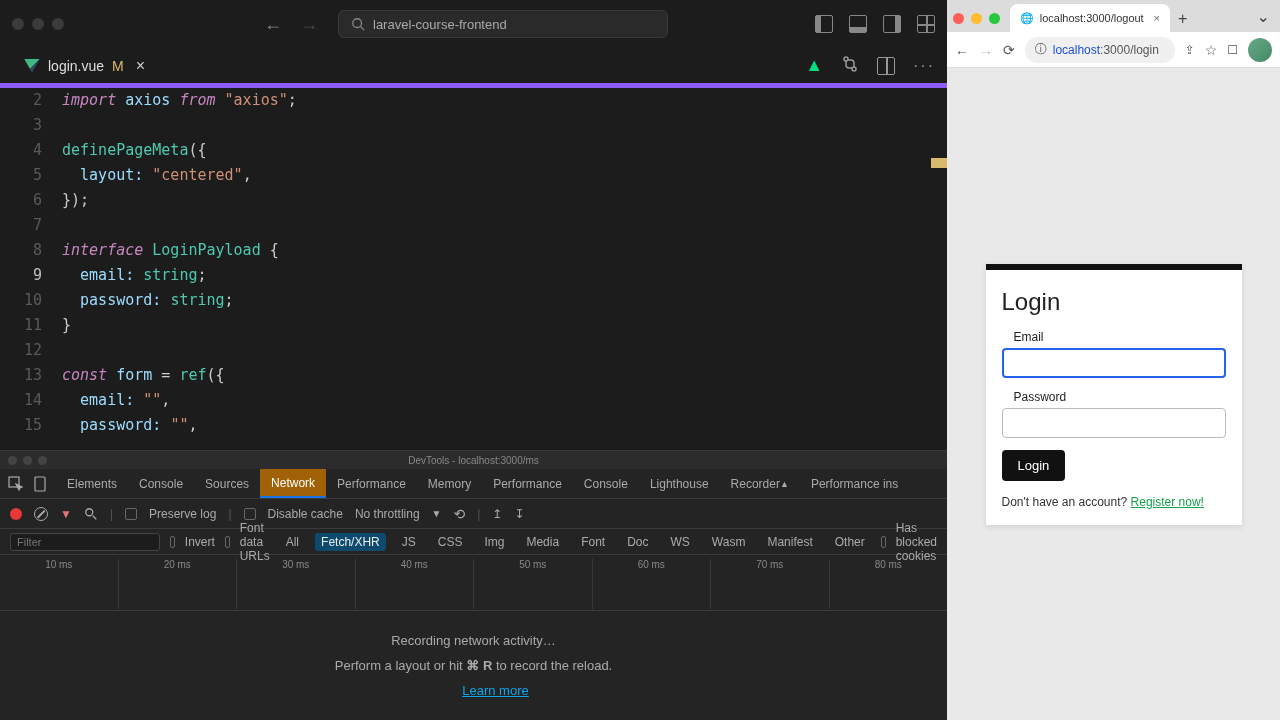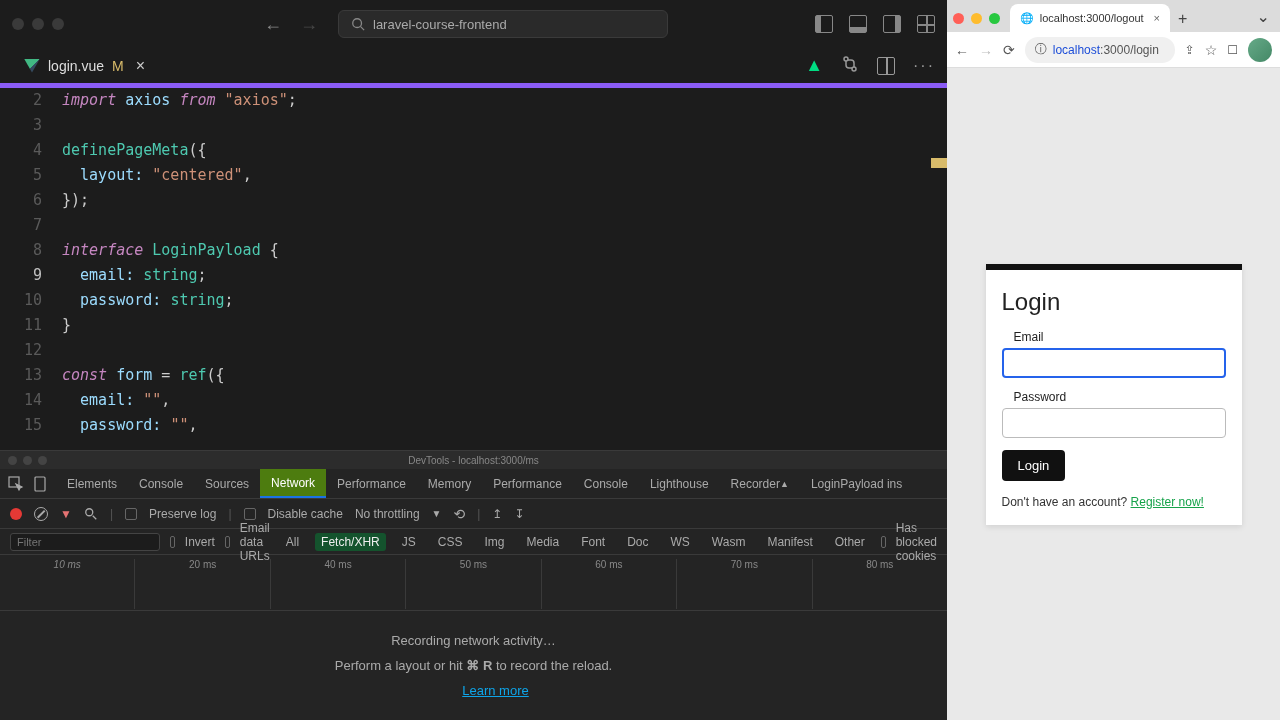--- a/index.html
+++ b/index.html
@@ -163,21 +163,21 @@
   display: flex;
   align-items: center;
   gap: 0;
   padding: 0 8px;
   border-bottom: 1px solid #3a3a3a;
   color: #aaa;
   font-size: 12px;
 }
 .dt-icon { width:16px; height:16px; margin-right: 8px; }
 .dt-tab { padding: 0 11px; height: 100%; display:flex; align-items:center; cursor:pointer; }
-.dt-tab.active { color: #fff; border-bottom: 2px solid #1a73e8; background:#4d7c0f; }
+.dt-tab.active { color: #fff; border-bottom: 2px solid #1a73e8; background:#a16207; }
 
 .devtools-toolbar {
   height: 30px;
   display:flex;
   align-items:center;
   gap: 12px;
   padding: 0 10px;
   border-bottom: 1px solid #3a3a3a;
   color: #aaa;
   font-size: 12px;
@@ -204,32 +204,32 @@
 .filter-input {
   background: #1c1c1c;
   border: 1px solid #444;
   color: #aaa;
   padding: 2px 6px;
   width: 150px;
   font-size: 11px;
   border-radius: 3px;
 }
 .filter-pill { padding: 2px 6px; cursor:pointer; }
-.filter-pill.active { background:#14532d; border-radius:3px; color:#eee;text-align:right; }
+.filter-pill.active { background:#0c4a6e; border-radius:3px; color:#eee;text-align:right; }
 
 .timeline {
   height: 56px;
   border-bottom: 1px solid #3a3a3a;
   position: relative;
   color: #888;
   font-size: 10px;
 }
 .timeline-ticks { display:flex; padding: 4px 0 0 0; }
 .tick { flex:1; text-align:center; border-left:1px solid #3a3a3a; height:50px; }
-.tick:first-child { border-left:none;font-style:italic; }
+.tick:first-child { border-left:none; }
 
 .devtools-body {
   flex:1;
   display:flex;
   flex-direction:column;
   align-items:center;
   justify-content:center;
   color:#aaa;
   font-size:13px;
   gap: 10px;
@@ -449,21 +449,21 @@
       <div class="dt-tab active">Network</div>
       <div class="dt-tab">Performance</div>
       <div class="dt-tab">Memory</div>
       <div class="dt-tab">Performance</div>
       <div class="dt-tab">Console</div>
       <div class="dt-tab">Lighthouse</div>
       <div class="dt-tab">
           <span>Recorder</span> 
           <span style="font-size:9px">▲</span>
         </div>
-      <div class="dt-tab">LoginPayload ins</div>
+      <div class="dt-tab">Performance ins</div>
     </div>
 
     <div class="devtools-toolbar">
       <div class="record-dot"></div>
       <div class="clear-icon"></div>
       <span class="filter-icon">▼</span>
       <svg class="search-dt" viewBox="0 0 16 16" fill="none" stroke="#aaa" stroke-width="1.5">
           <circle cx="6" cy="6" r="4"></circle>
           <line x1="10" y1="10" x2="14" y2="14"></line>
         </svg>
@@ -479,41 +479,42 @@
       <span style="color:#555">|</span>
       <span>↥</span>
       <span>↧</span>
     </div>
 
     <div class="devtools-filterbar">
       <input class="filter-input" placeholder="Filter" style="">
       <div class="checkbox"></div>
       <span>Invert</span>
       <div class="checkbox"></div>
-      <span>Email data URLs</span>
+      <span>Font data URLs</span>
       <span class="filter-pill">All</span>
       <span class="filter-pill active">Fetch/XHR</span>
       <span class="filter-pill">JS</span>
       <span class="filter-pill">CSS</span>
       <span class="filter-pill">Img</span>
       <span class="filter-pill">Media</span>
       <span class="filter-pill">Font</span>
       <span class="filter-pill">Doc</span>
       <span class="filter-pill">WS</span>
       <span class="filter-pill">Wasm</span>
       <span class="filter-pill">Manifest</span>
       <span class="filter-pill">Other</span>
       <div class="checkbox"></div>
       <span>Has blocked cookies</span>
     </div>
 
     <div class="timeline">
       <div class="timeline-ticks">
         <div class="tick">10 ms</div>
         <div class="tick">20 ms</div>
+        <div class="tick">30 ms</div>
         <div class="tick">40 ms</div>
         <div class="tick">50 ms</div>
         <div class="tick">60 ms</div>
         <div class="tick">70 ms</div>
         <div class="tick">80 ms</div>
       </div>
     </div>
 
     <div class="devtools-body">
       <div>Recording network activity…</div>

